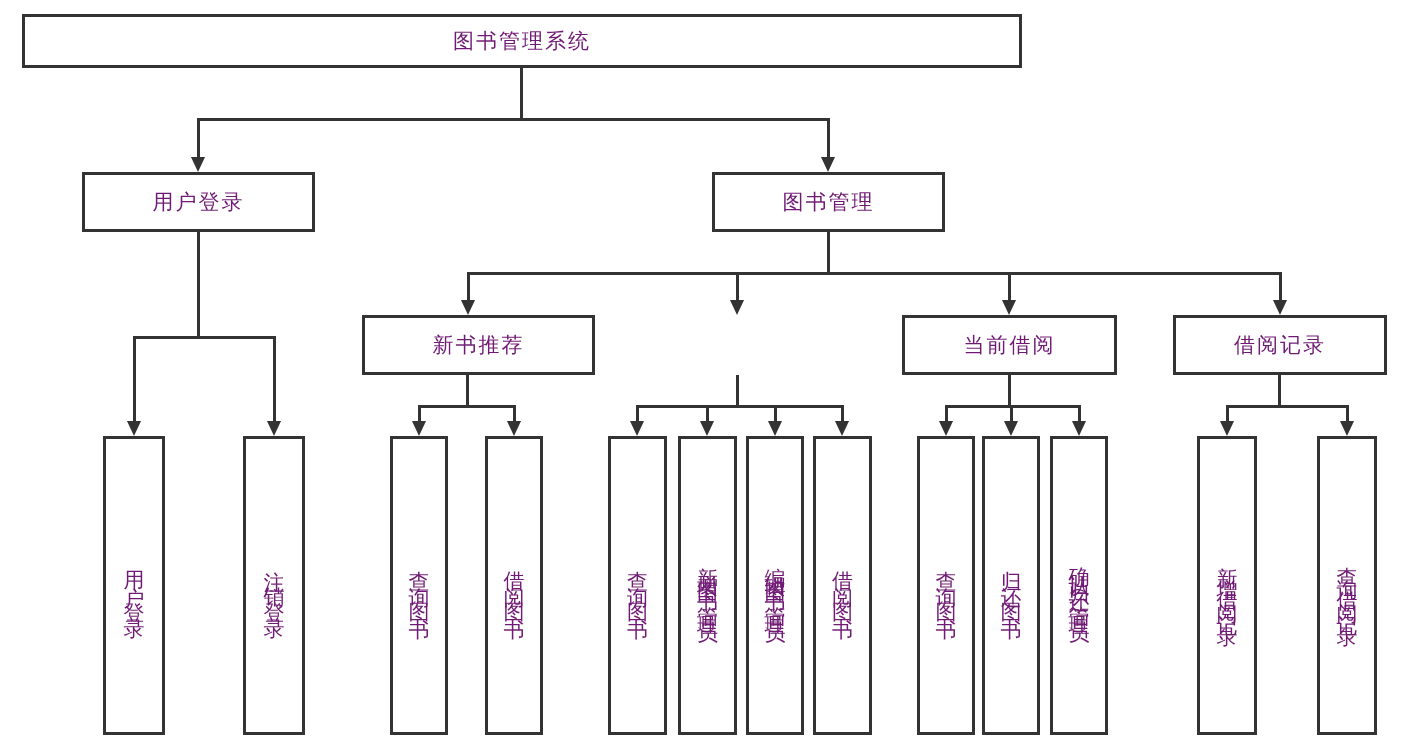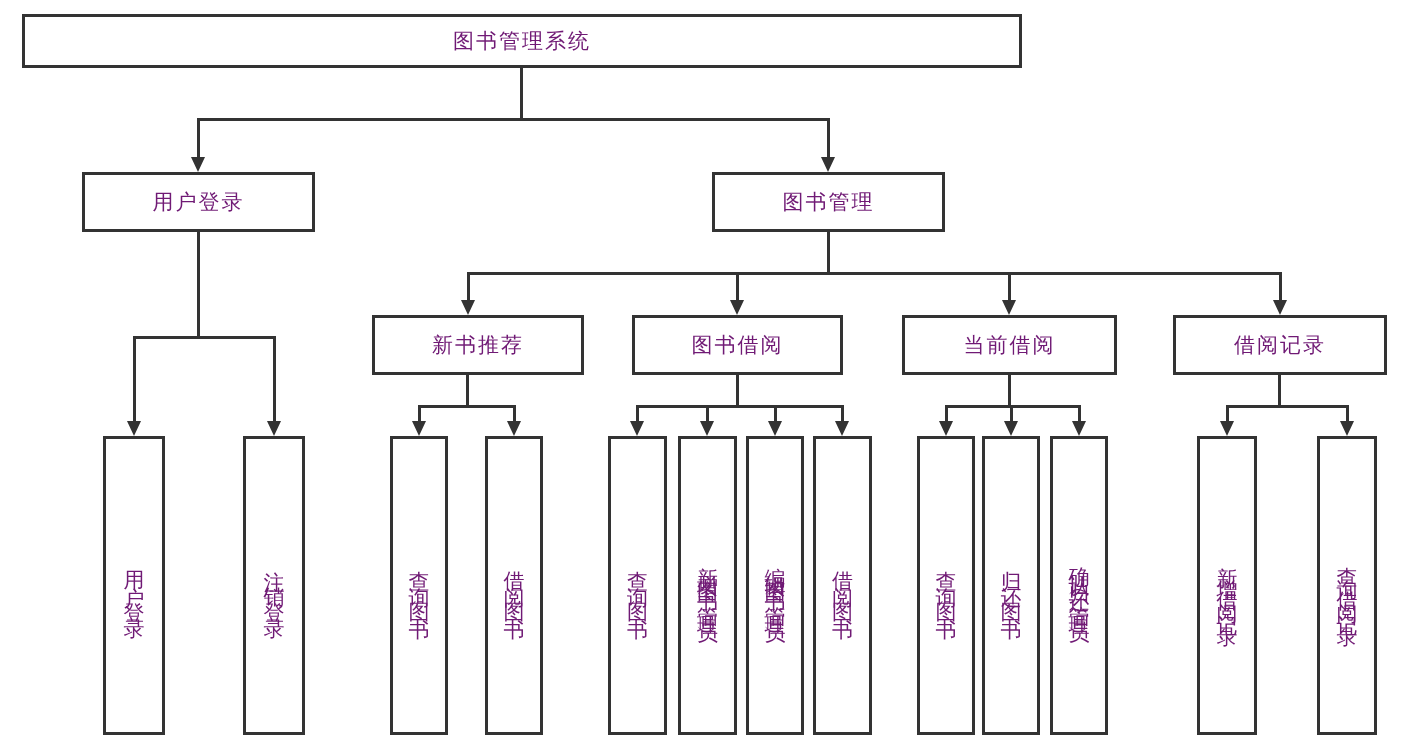--- a/index.html
+++ b/index.html
@@ -66,22 +66,21 @@
   <div class="h-line" style="left:467px;top:272px;width:815px"></div>
   <div class="v-line" style="left:467px;top:272px;height:28px"></div>
   <div class="arrow" style="left:461px;top:300px"></div>
   <div class="v-line" style="left:736px;top:272px;height:28px"></div>
   <div class="arrow" style="left:730px;top:300px"></div>
   <div class="v-line" style="left:1008px;top:272px;height:28px"></div>
   <div class="arrow" style="left:1002px;top:300px"></div>
   <div class="v-line" style="left:1279px;top:272px;height:28px"></div>
   <div class="arrow" style="left:1273px;top:300px"></div>
 
-  <div class="node h-node" style="left:372px;top:315px;width:212px;height:60px">新书推荐</div>
-  <div class="node h-node" style="left:632px;top:315px;width:211px;height:60px">图书借阅</div>
+  <div class="node h-node" style="left:362px;top:315px;width:233px;height:60px">新书推荐</div>
   <div class="node h-node" style="left:1173px;top:315px;width:214px;height:60px">借阅记录</div>
   <div class="node h-node" style="left:902px;top:315px;width:215px;height:60px">当前借阅</div>
 
   <div class="v-line" style="left:466px;top:375px;height:30px"></div>
   <div class="h-line" style="left:418px;top:405px;width:98px"></div>
   <div class="v-line" style="left:418px;top:405px;height:16px"></div>
   <div class="arrow" style="left:412px;top:421px"></div>
   <div class="v-line" style="left:513px;top:405px;height:16px"></div>
   <div class="arrow" style="left:507px;top:421px"></div>
 

